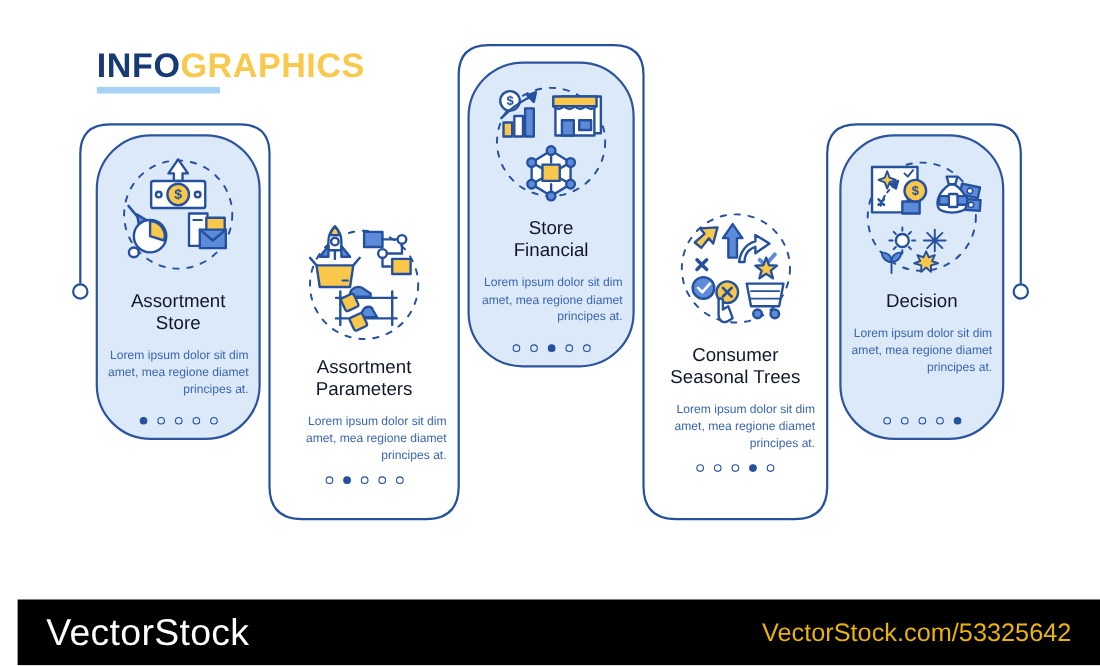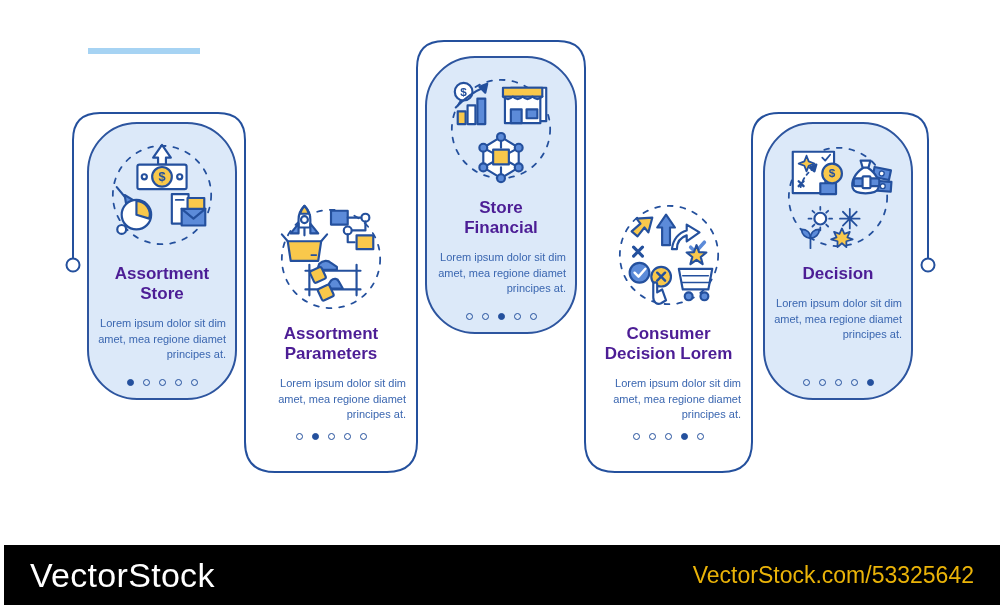--- a/index.html
+++ b/index.html
@@ -11,51 +11,52 @@
   .header .p1{color:#173a75;}
   .header .p2{color:#f9c94d;}
   .underline{width:112px;height:6px;background:#a6d3f3;margin-top:4px;}
   
   .connector{position:absolute;left:0;top:0;pointer-events:none;}
   
   .card{position:absolute;display:flex;flex-direction:column;align-items:center;text-align:center;box-sizing:border-box;}
   .card.filled{background:#dce9f9;border:2px solid #2d559f;border-radius:50px;}
   .icon-wrap{width:118px;height:118px;margin-top:14px;flex:0 0 auto;}
   .card.open .icon-wrap{margin-top:6px;}
-  .card-title{margin:8px 6px 0;font-size:17px;line-height:1.18;font-weight:700;color:#4c1d95;}
+  .card-title{margin:8px 6px 0;font-size:17px;line-height:1.18;font-weight:400;color:#0f172a;}
   .card-title span{display:block;}
   .card-body{margin:12px 9px 0;font-size:11px;line-height:1.42;color:#3a66b0;text-align:right;}
   .dots{margin-top:auto;padding-bottom:12px;display:flex;gap:9px;align-items:center;}
   .card.open .dots{padding-bottom:30px;}
   .dot{width:7px;height:7px;border-radius:50%;border:1.5px solid #24509d;box-sizing:border-box;background:transparent;}
   .dot.active{background:#24509d;}
   
   .icon-wrap svg{width:100%;height:100%;display:block;}
   
-  .watermark{position:absolute;left:4px;right:0;bottom:0;height:60px;background:#000;display:flex;
+  .watermark{position:absolute;left:16px;right:0;bottom:0;height:60px;background:#000;display:flex;
              align-items:center;justify-content:space-between;padding:0 26px;box-sizing:border-box;}
   .wm-brand{color:#fff;font-size:34px;letter-spacing:.3px;}
   .wm-ref{color:#eab308;font-size:23px;}
 </style>
 </head>
 <body>
 
 <div class="canvas">
 
   <svg class="connector" width="1000" height="545" viewBox="0 0 1000 545">
     <path d="M 73 258 L 73 140 Q 73 113 100 113 L 218 113 Q 245 113 245 140
              L 245 442 Q 245 472 275 472 L 387 472 Q 417 472 417 442
              L 417 68 Q 417 41 444 41 L 558 41 Q 585 41 585 68
              L 585 442 Q 585 472 615 472 L 722 472 Q 752 472 752 442
              L 752 140 Q 752 113 779 113 L 901 113 Q 928 113 928 140 L 928 258" fill="none" stroke="#24509d" stroke-width="2"></path>
     <circle cx="73" cy="265" r="6.5" fill="#fff" stroke="#24509d" stroke-width="2"></circle>
     <circle cx="928" cy="265" r="6.5" fill="#fff" stroke="#24509d" stroke-width="2"></circle>
   </svg>
 
   <div class="header">
+    <h1><span class="p1">INFO</span><span class="p2">GRAPHICS</span></h1>
     <div class="underline"></div>
   </div>
 
   <div class="card filled" style="left:87px;top:122px;width:150px;height:278px">
     <div class="icon-wrap">
       <svg viewBox="0 0 120 120">
         <g fill="none" stroke="#24509d" stroke-width="2.2" stroke-linecap="round" stroke-linejoin="round">
           <circle cx="60" cy="58" r="50" stroke-width="1.8" stroke-dasharray="5 8"></circle>
           <g>
             <path d="M60 7 L69 20 L64 20 L64 27 L56 27 L56 20 L51 20 Z" fill="#fff"></path>
@@ -188,21 +189,21 @@
     <p class="card-body">Lorem ipsum dolor sit dim amet, mea regione diamet principes at.</p>
     <div class="dots">
         <span class="dot"></span>
         <span class="dot"></span>
         <span class="dot active"></span>
         <span class="dot"></span>
         <span class="dot"></span>
       </div>
   </div>
 
-  <div class="card open" style="left:587px;top:192px;width:163px;height:278px">
+  <div class="card open" style="left:587px;top:181px;width:163px;height:278px">
     <div class="icon-wrap">
       <svg viewBox="0 0 120 120">
         <g fill="none" stroke="#24509d" stroke-width="2.2" stroke-linecap="round" stroke-linejoin="round">
           <circle cx="60" cy="58" r="50" stroke-width="1.8" stroke-dasharray="5 8"></circle>
           <g>
             <path d="M48 30 L57 17 L66 30 L61 30 L61 48 L53 48 L53 30 Z" fill="#5c8bd9"></path>
             <path d="M27 21 L43 20 L39 35 L35 30 L28 39 L22 34 L31 26 Z" fill="#f9c84b"></path>
             <path d="M63 52 C64 42 70 35 78 33 L78 27 L91 35 L78 44 L78 38 C72 40 68 45 68 52 Z" fill="#fff"></path>
             <path d="M24 50 l9 9 M33 50 l-9 9" stroke-width="3.2"></path>
             <path d="M82 50 l5 5 l9 -10" stroke="#5c8bd9" stroke-width="3.6"></path>
@@ -219,21 +220,21 @@
             <path d="M74 79 h26 M73 86 h28" stroke-width="1.6"></path>
             <circle cx="80" cy="100" r="4" fill="#5c8bd9"></circle>
             <circle cx="96" cy="100" r="4" fill="#5c8bd9"></circle>
             <path d="M88 48 L90.6 55 L98 55.4 L92.3 60 L94.2 67.2 L88 63 L81.8 67.2 L83.7 60 L78 55.4 L85.4 55 Z" fill="#f9c84b"></path>
           </g>
         </g>
       </svg>
     </div>
     <h3 class="card-title">
       <span>Consumer</span>
-      <span>Decision Lorem</span>
+      <span>Seasonal Trees</span>
     </h3>
     <p class="card-body">Lorem ipsum dolor sit dim amet, mea regione diamet principes at.</p>
     <div class="dots">
         <span class="dot"></span>
         <span class="dot"></span>
         <span class="dot"></span>
         <span class="dot active"></span>
         <span class="dot"></span>
       </div>
   </div>

